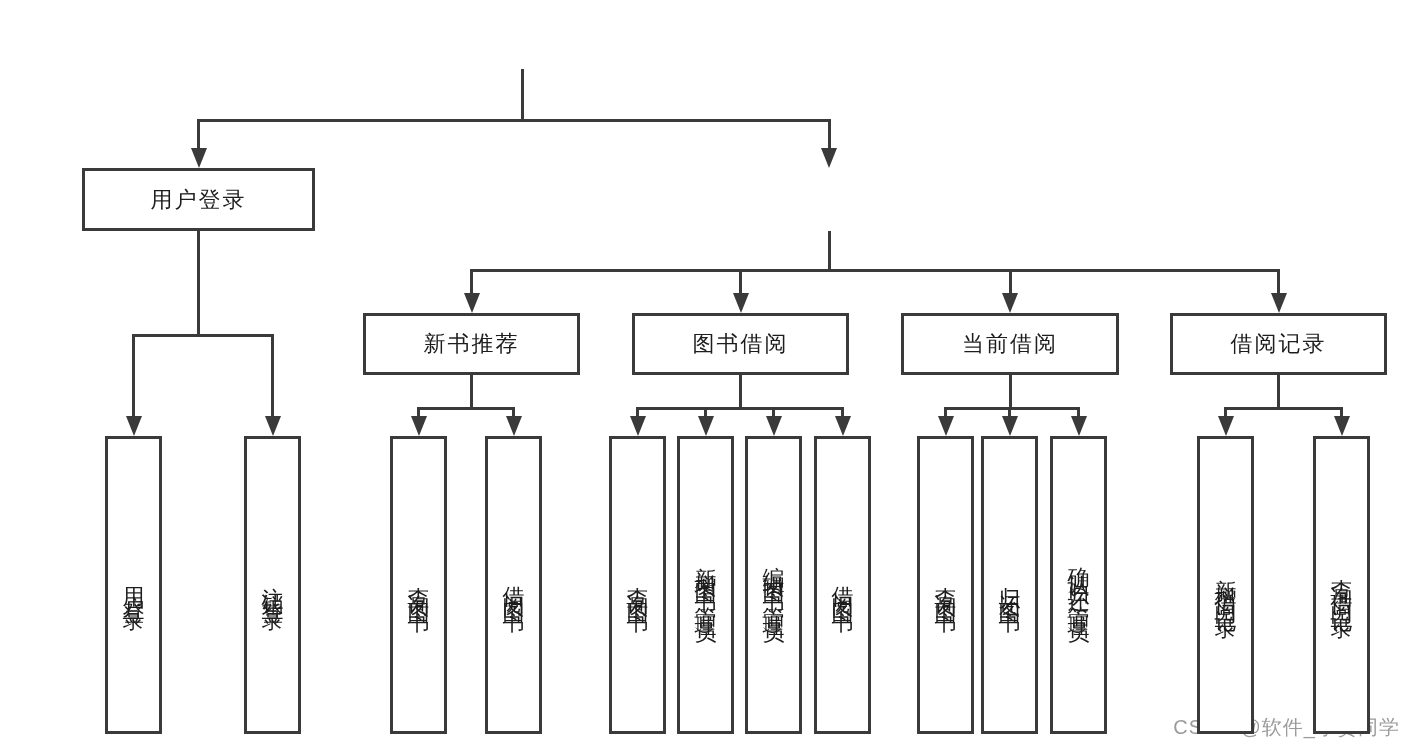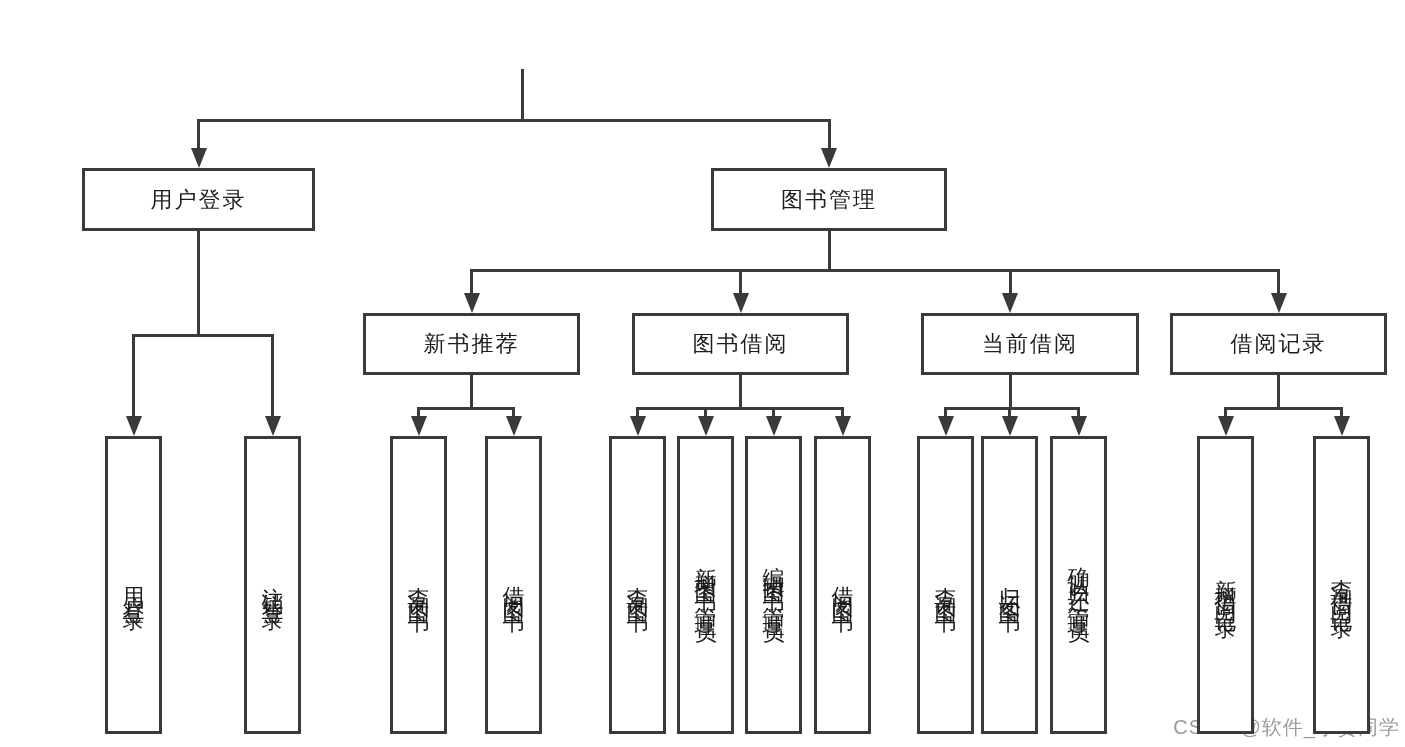--- a/index.html
+++ b/index.html
@@ -61,30 +61,27 @@
   }
 </style>
 </head>
 <body>
 
 <div id="diagram">
   <div class="watermark">CSDN @软件_小贺同学</div>
     <div class="node h" style="left: 82px; top: 168px; width: 233px; height: 63px;">
       <span class="lbl">用户登录</span>
     </div>
-    <div class="node h" style="left: 711px; top: 168px; width: 236px; height: 63px;">
-      <span class="lbl">图书管理</span>
-    </div>
     <div class="node h" style="left: 632px; top: 313px; width: 217px; height: 62px;">
       <span class="lbl">图书借阅</span>
     </div>
     <div class="node h" style="left: 363px; top: 313px; width: 217px; height: 62px;">
       <span class="lbl">新书推荐</span>
     </div>
-    <div class="node h" style="left: 901px; top: 313px; width: 218px; height: 62px; margin-left: 20px;">
+    <div class="node h" style="left: 901px; top: 313px; width: 218px; height: 62px;">
       <span class="lbl">当前借阅</span>
     </div>
     <div class="node h" style="left: 1170px; top: 313px; width: 217px; height: 62px;">
       <span class="lbl">借阅记录</span>
     </div>
     <div class="node v" style="left: 105px; top: 436px; width: 57px; height: 298px;">
       <span class="lbl">用户登录</span>
     </div>
     <div class="node v" style="left: 244px; top: 436px; width: 57px; height: 298px;">
       <span class="lbl">注销登录</span>

